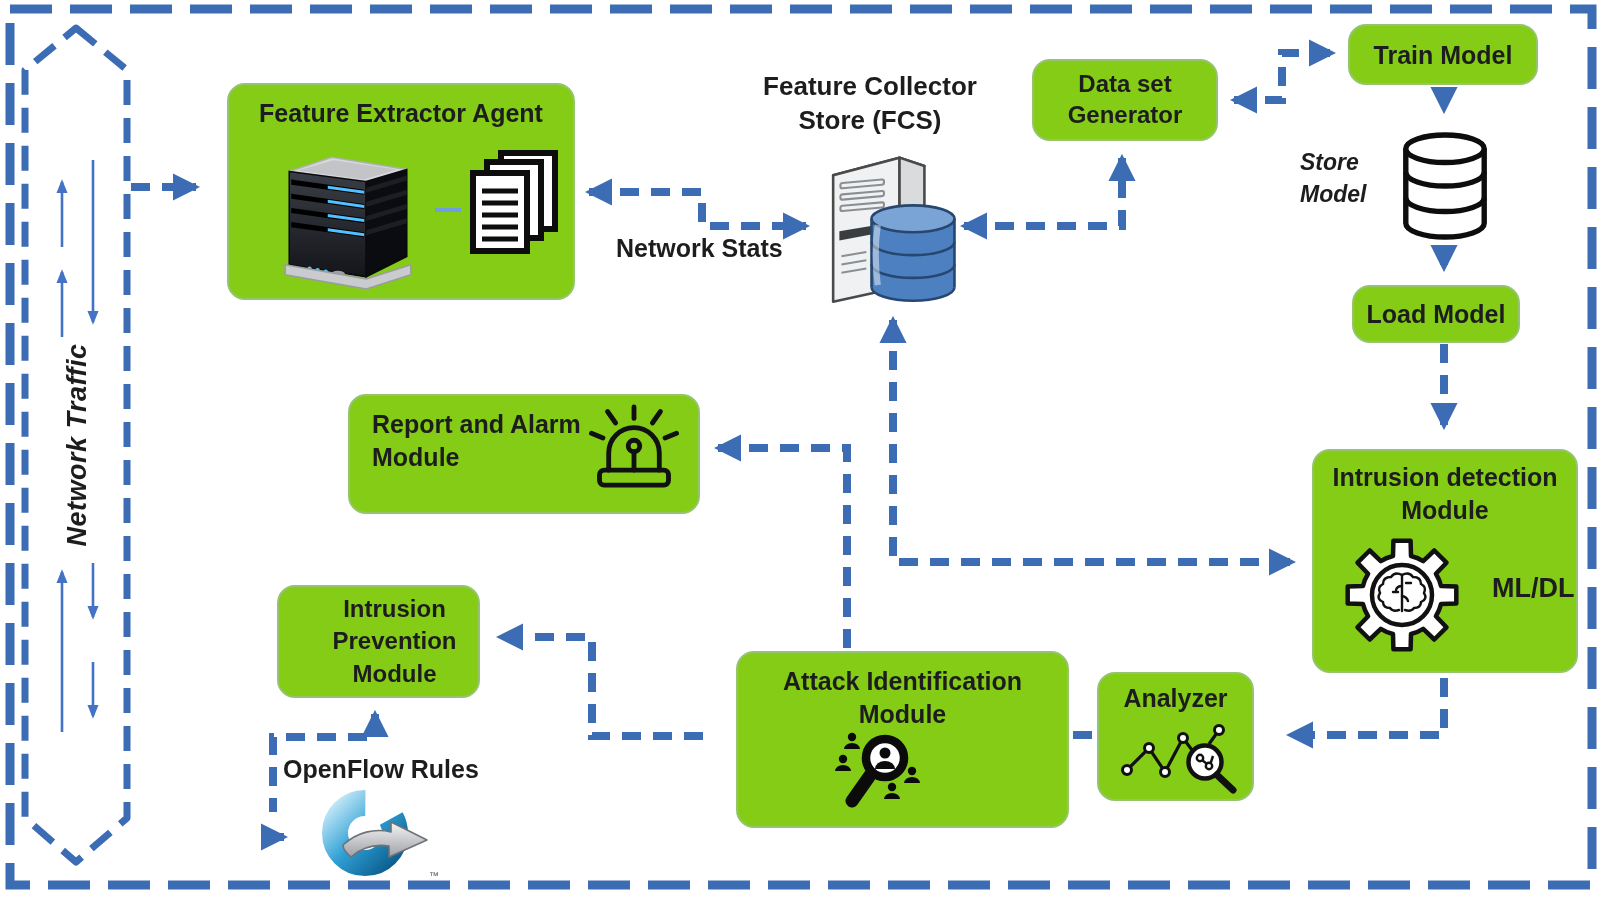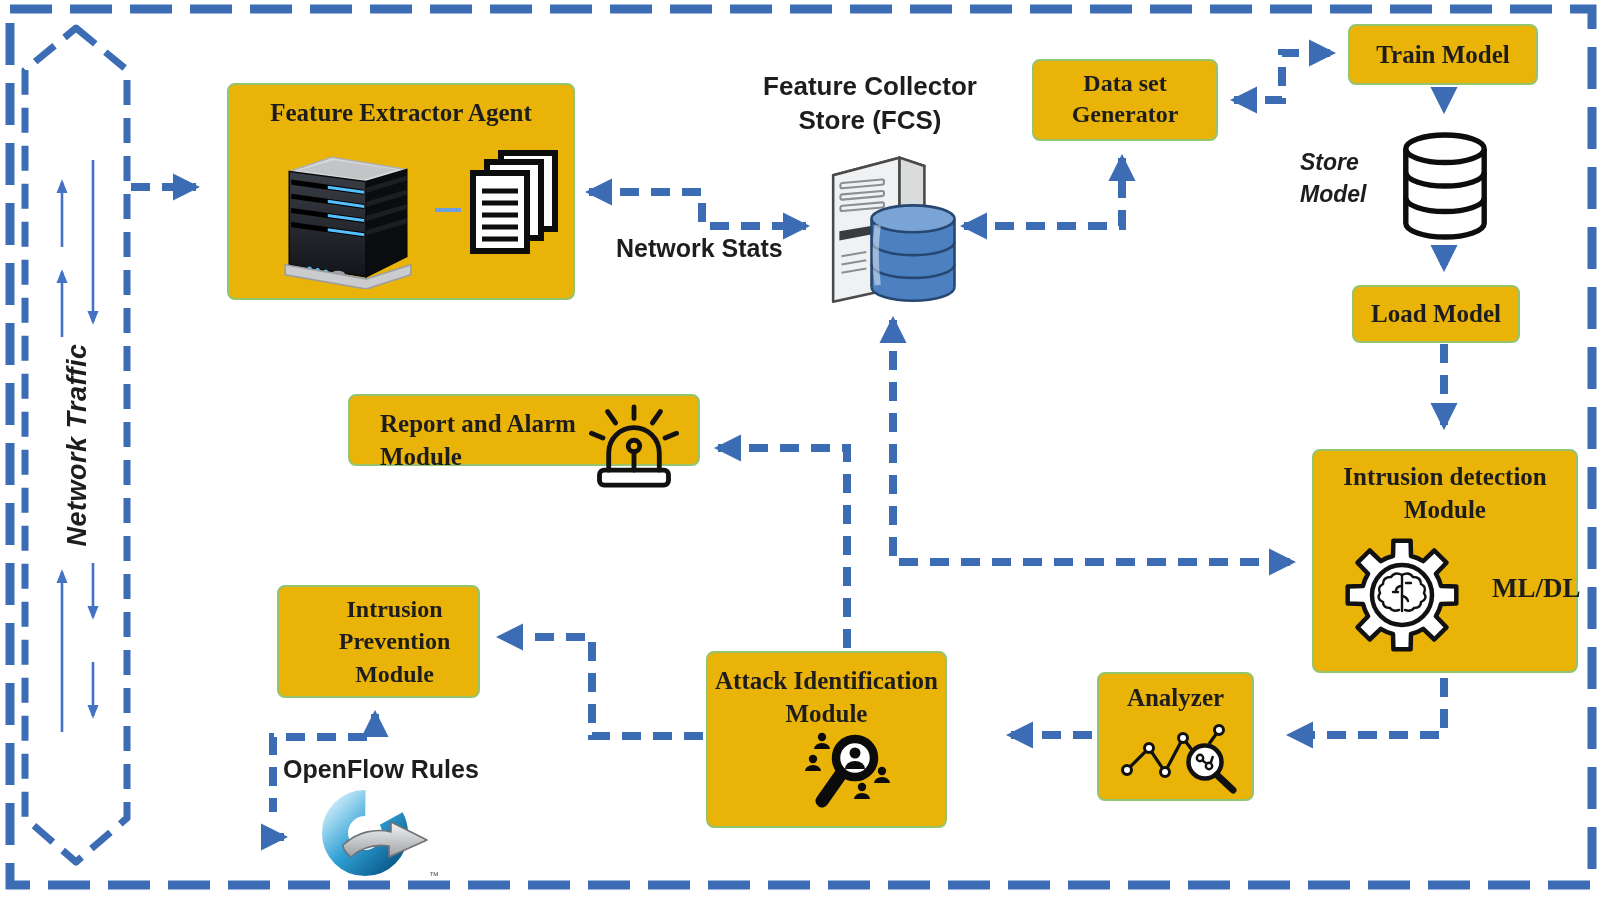--- a/index.html
+++ b/index.html
@@ -6,21 +6,21 @@
     --connector-blue:#3c6cb4;
     --thin-blue:#4472c4;
     --green:#94c46d;
     --ink:#1d1d1d;
     --db-blue:#4d80c0;
   }
   html,body{margin:0;padding:0;background:#fff;}
   #stage{position:relative;width:1604px;height:903px;background:#fff;overflow:hidden;
          font-family:"Liberation Sans",sans-serif;color:var(--ink);}
   #wires{position:absolute;left:0;top:0;}
-  .node{position:absolute;background:#eab308;border:2.5px solid var(--green);border-radius:8px;box-sizing:border-box;font-family:Liberation Serif, serif;}
+  .node{position:absolute;background:#84cc16;border:2.5px solid var(--green);border-radius:18px;box-sizing:border-box;}
   .title{font-weight:700;text-align:center;line-height:1.3;}
   .lbl{position:absolute;font-weight:700;white-space:nowrap;}
   .wire{stroke:var(--connector-blue);fill:none;}
   .thin{stroke:var(--thin-blue);fill:none;}
   .mk{fill:var(--connector-blue);}
   .mkt{fill:var(--thin-blue);}
   svg text{font-family:"Liberation Sans",sans-serif;}
 </style>
 </head>
 <body>
@@ -202,21 +202,21 @@
         <line x1="0" y1="-20" x2="0" y2="16"></line>
         <path d="M0,-9 q-5,0 -6,4"></path>
         <path d="M0,1 q5,1 6,5"></path>
         <path d="M-4,-3 h-5"></path>
         <path d="M4,-12 h5"></path>
       </g>
     </svg>
     <div class="lbl" style="left:178px;top:122px;font-size:27px;position:absolute;">ML/DL</div>
   </div>
 
-  <div class="node" style="left:348px;top:394px;width:352px;height:72px;padding-left:8px;">
+  <div class="node" style="left:348px;top:394px;width:352px;height:120px;">
     <div class="title" style="font-size:25px;margin:12px 0 0 22px;text-align:left;">
       <div>Report and Alarm</div>
       <div>Module</div>
     </div>
 
     <svg style="position:absolute;left:238px;top:4px;" width="92" height="92" viewBox="0 0 80 80">
       <g fill="none" stroke="#111" stroke-width="4.2" stroke-linecap="round">
         <rect x="10" y="61" width="60" height="13" rx="4"></rect>
         <path d="M18,61 V46 A22,22 0 0 1 62,46 V61"></path>
         <circle cx="40" cy="40" r="5"></circle>
@@ -231,21 +231,21 @@
   </div>
 
   <div class="node" style="left:277px;top:585px;width:203px;height:113px;">
     <div class="title" style="font-size:24px;margin-top:6px;line-height:1.35;padding-left:32px;">
       <div>Intrusion</div>
       <div>Prevention</div>
       <div>Module</div>
     </div>
   </div>
 
-  <div class="node" style="left:706px;top:651px;width:241px;height:177px;">
+  <div class="node" style="left:736px;top:651px;width:333px;height:177px;">
     <div class="title" style="font-size:25px;margin-top:12px;">
       <div>Attack Identification</div>
       <div>Module</div>
     </div>
 
     <svg style="position:absolute;left:92px;top:72px;" width="100" height="100" viewBox="0 0 100 100">
       <g fill="#0b0b0b">
         <circle cx="22" cy="12" r="4.2"></circle>
           <path d="M14,24 a8,6 0 0 1 16,0 z"></path>
         <circle cx="13" cy="34" r="4.2"></circle>

